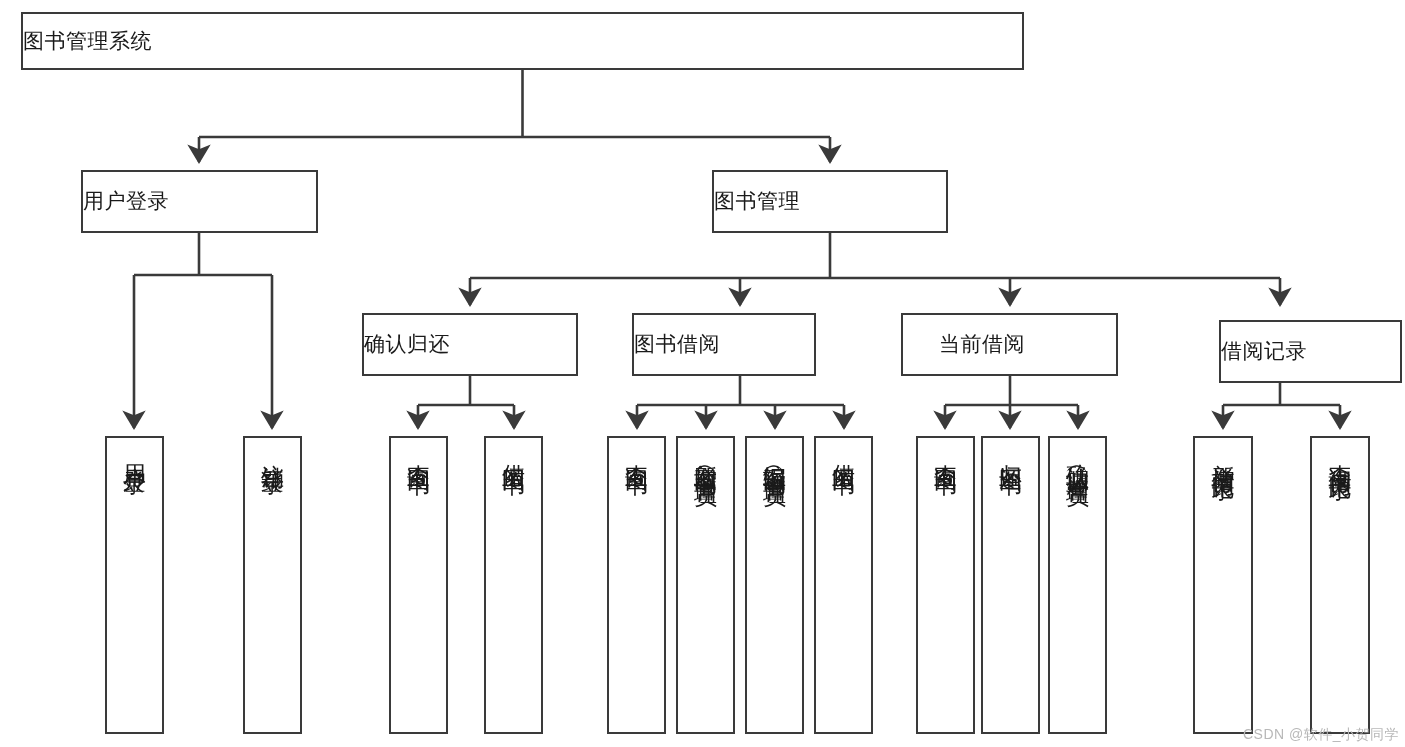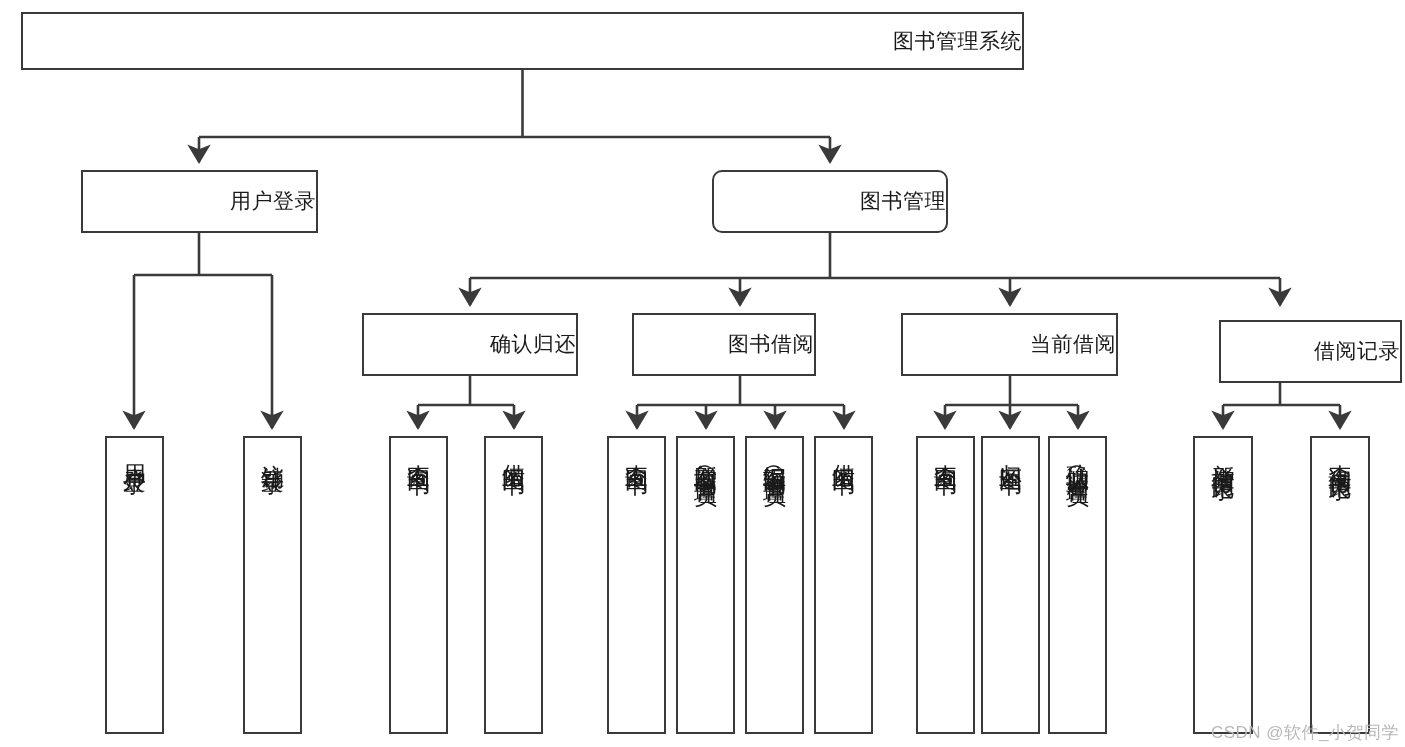--- a/index.html
+++ b/index.html
@@ -24,21 +24,21 @@
     width: 1405px;
     height: 747px;
   }
   .node {
     position: absolute;
     box-sizing: border-box;
     background: #ffffff;
     border: 2.5px solid #3a3a3a;
     display: flex;
     align-items: center;
-    justify-content: flex-end;
+    justify-content: flex-start;
     color: #1a1a1a;
     z-index: 2;
   }
   .node-label {
     display: block;
     text-align: center;
     white-space: nowrap;
     line-height: 1.18;
   }
   .node.horiz .node-label {
@@ -54,21 +54,21 @@
     writing-mode: vertical-rl;
     text-orientation: upright;
     font-size: 23px;
     letter-spacing: 3px;
     line-height: 1;
   }
   .watermark {
     position: absolute;
     right: 6px;
     bottom: 3px;
-    font-size: 17px;
+    font-size: 14px;
     color: #b8b8b8;
     z-index: 5;
     white-space: nowrap;
     letter-spacing: 0.5px;
   }
 </style>
 </head>
 <body>
 
 <div id="canvas">
@@ -123,21 +123,21 @@
     </g>
   </svg>
 
   <div class="node horiz" style="left:21px; top:12px; width:1003px; height:58px;">
     <span class="node-label">图书管理系统</span>
   </div>
 
   <div class="node horiz" style="left:81px; top:170px; width:237px; height:63px;">
     <span class="node-label">用户登录</span>
   </div>
-  <div class="node horiz" style="left:712px; top:170px; width:236px; height:63px;border-radius:10px;">
+  <div class="node horiz" style="left:712px; top:170px; width:236px; height:63px;">
     <span class="node-label">图书管理</span>
   </div>
 
   <div class="node horiz" style="left:362px; top:313px; width:216px; height:63px;">
     <span class="node-label">确认归还</span>
   </div>
   <div class="node horiz" style="left:632px; top:313px; width:184px; height:63px;">
     <span class="node-label">图书借阅</span>
   </div>
   <div class="node horiz" style="left:901px; top:313px; width:217px; height:63px;padding-left:36px;">

